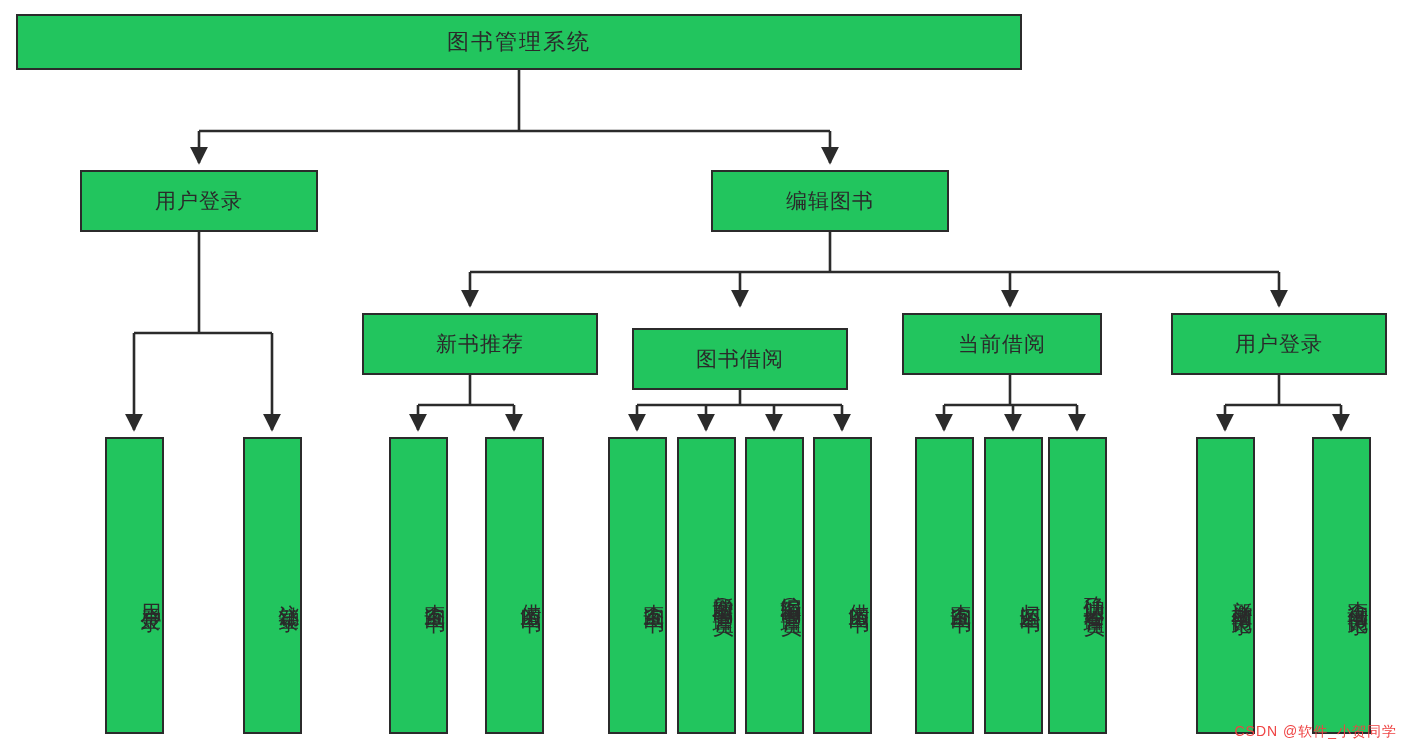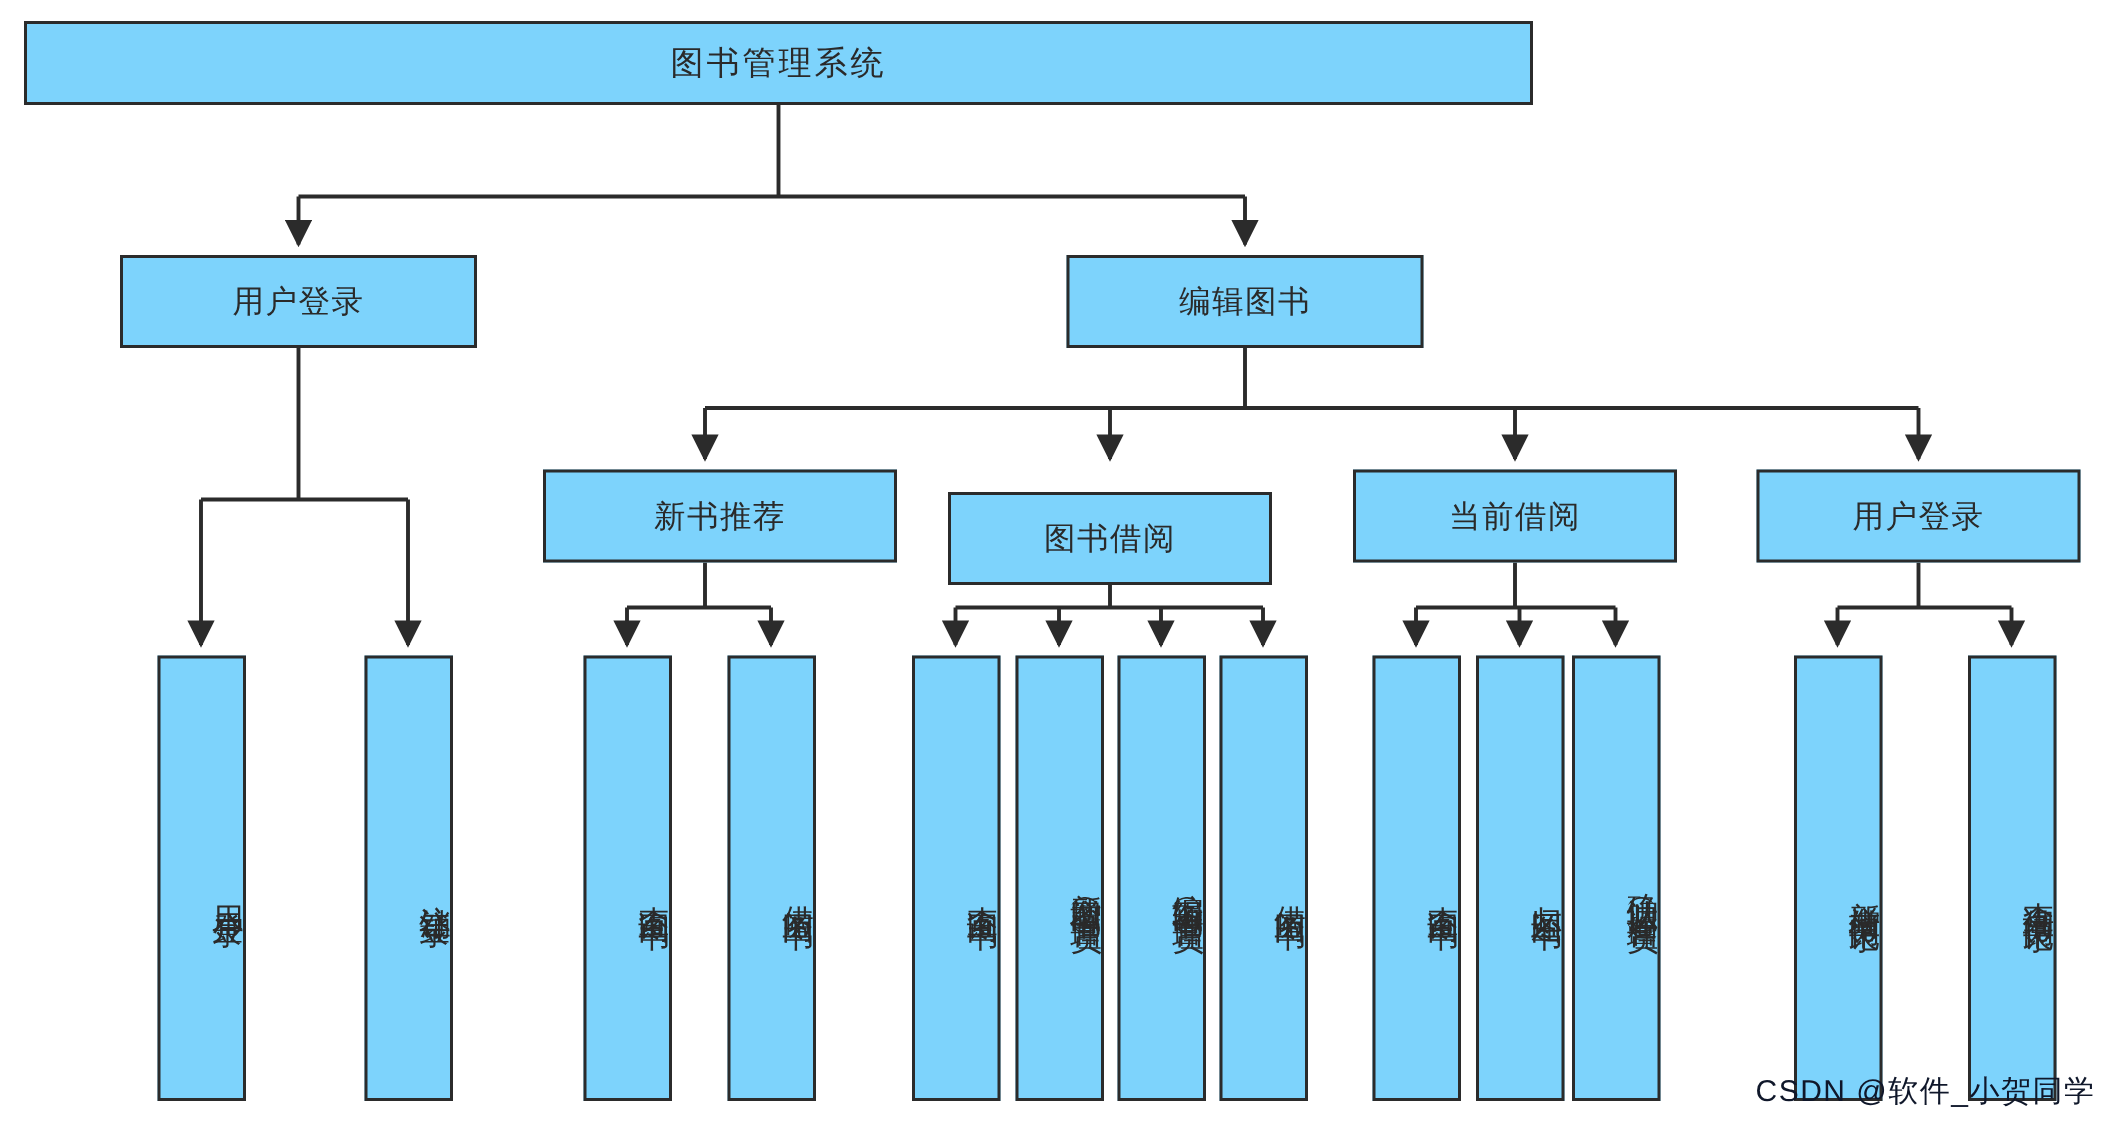--- a/index.html
+++ b/index.html
@@ -1,31 +1,31 @@
 <!DOCTYPE html>
 <html><head>
 <meta charset="utf-8">
 <style>
   html,body{margin:0;padding:0;background:#ffffff;}
   body{font-family:"Liberation Sans","DejaVu Sans",sans-serif;}
   #canvas{position:relative;width:1405px;height:747px;background:#ffffff;overflow:hidden;}
   svg.wires{position:absolute;left:0;top:0;width:1405px;height:747px;pointer-events:none;}
 
-  .node{position:absolute;box-sizing:border-box;background:#7dd3fc;
+  .node{position:absolute;box-sizing:border-box;background:#22c55e;
         border:2.5px solid #2b2b2b;display:flex;align-items:center;justify-content:center;
         color:#2a2a2a;}
   .node.h{font-size:21px;letter-spacing:1px;}
   .node.root{font-size:22px;letter-spacing:2px;}
   .node.leaf{writing-mode:vertical-rl;text-orientation:upright;
              font-size:21px;letter-spacing:3px;padding-top:14px;
              align-items:flex-start;justify-content:center;line-height:1.05;}
   .node .lbl{display:block;white-space:nowrap;}
   .node.leaf .lbl{writing-mode:vertical-rl;text-orientation:upright;}
 
-  #watermark{position:absolute;right:8px;bottom:6px;font-size:20px;color:#0f172a;
+  #watermark{position:absolute;right:8px;bottom:6px;font-size:14px;color:#ef4444;
              letter-spacing:1px;white-space:nowrap;}
 </style>
 </head>
 <body>
 
 <div id="canvas">
 
   <svg class="wires" viewBox="0 0 1405 747" xmlns="http://www.w3.org/2000/svg">
     <defs>
       <marker id="arrow" viewBox="0 0 10 10" refX="9" refY="5" markerWidth="7" markerHeight="7" orient="auto-start-reverse">
@@ -86,21 +86,21 @@
   <div class="node h" style="left:711px;top:170px;width:238px;height:62px;">
     <span class="lbl">编辑图书</span>
   </div>
 
   <div class="node h" style="left:362px;top:313px;width:236px;height:62px;">
     <span class="lbl">新书推荐</span>
   </div>
   <div class="node h" style="left:632px;top:328px;width:216px;height:62px;">
     <span class="lbl">图书借阅</span>
   </div>
-  <div class="node h" style="left:902px;top:313px;width:216px;height:62px;">
+  <div class="node h" style="left:902px;top:313px;width:200px;height:62px;">
     <span class="lbl">当前借阅</span>
   </div>
   <div class="node h" style="left:1171px;top:313px;width:216px;height:62px;">
     <span class="lbl">用户登录</span>
   </div>
 
   <div class="node leaf" style="left:105px;top:437px;width:59px;height:297px;">
     <span class="lbl">用户登录</span>
   </div>
   <div class="node leaf" style="left:243px;top:437px;width:59px;height:297px;">

